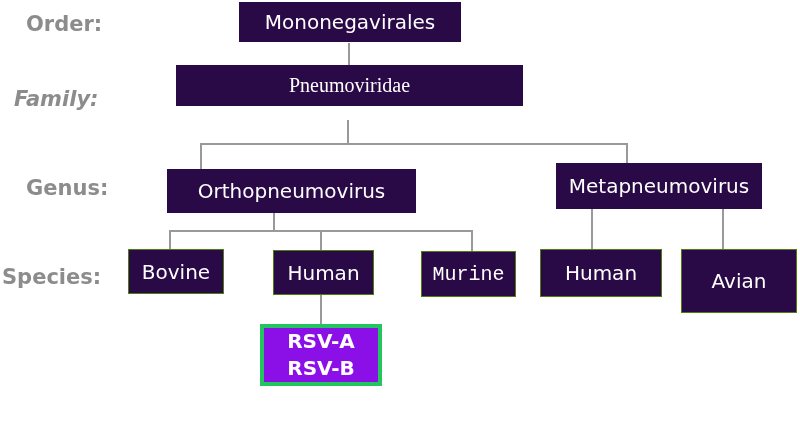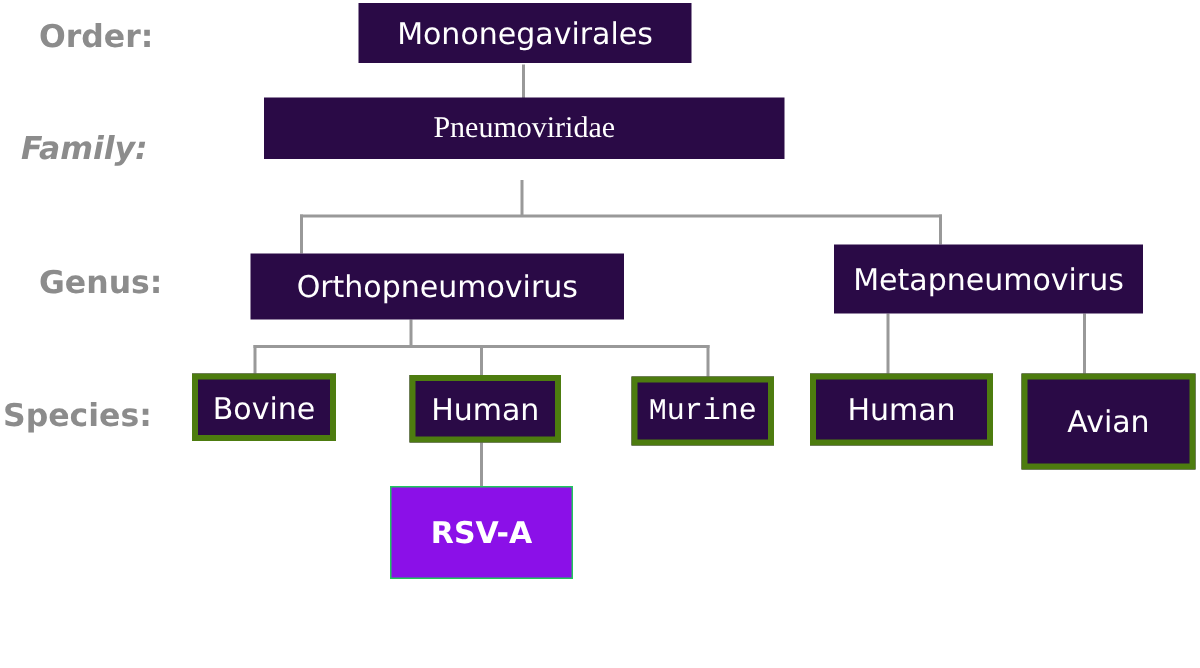--- a/index.html
+++ b/index.html
@@ -23,26 +23,26 @@
     background:var(--node-fill,#2a0a46);
     color:#ffffff;
     display:flex;
     align-items:center;
     justify-content:center;
     font-size:20px;
     white-space:nowrap;
     box-sizing:border-box;
   }
   .node.species{
-    border:4px solid #4d7c0f;
+    border:1px solid #4d7c0f;
     text-align:center;
   }
   .node.highlight{
     background:var(--highlight-fill,#8b10e8);
-    border:1px solid #22c55e;
+    border:4px solid #22c55e;
     flex-direction:column;
     font-weight:bold;
     line-height:27px;
   }
   .line{
     position:absolute;
     background:var(--line-color,#999999);
   }
   .caption{
     position:absolute;
@@ -84,16 +84,17 @@
   <div class="node" style="left:556px;top:163px;width:206px;height:46px;">Metapneumovirus</div>
 
   <div class="node species" style="left:128px;top:249px;width:96px;height:45px;">Bovine</div>
   <div class="node species" style="left:273px;top:250px;width:101px;height:45px;">Human</div>
   <div class="node species" style="left:421px;top:251px;width:95px;height:46px;font-family:Liberation Mono, monospace;">Murine</div>
   <div class="node species" style="left:540px;top:249px;width:122px;height:48px;">Human</div>
   <div class="node species" style="left:681px;top:249px;width:116px;height:64px;">Avian</div>
 
   <div class="node highlight" style="left:260px;top:324px;width:122px;height:62px;">
     <span>RSV-A</span>
+    <span>RSV-B</span>
   </div>
 
 
 </div>
 
 </body></html>

